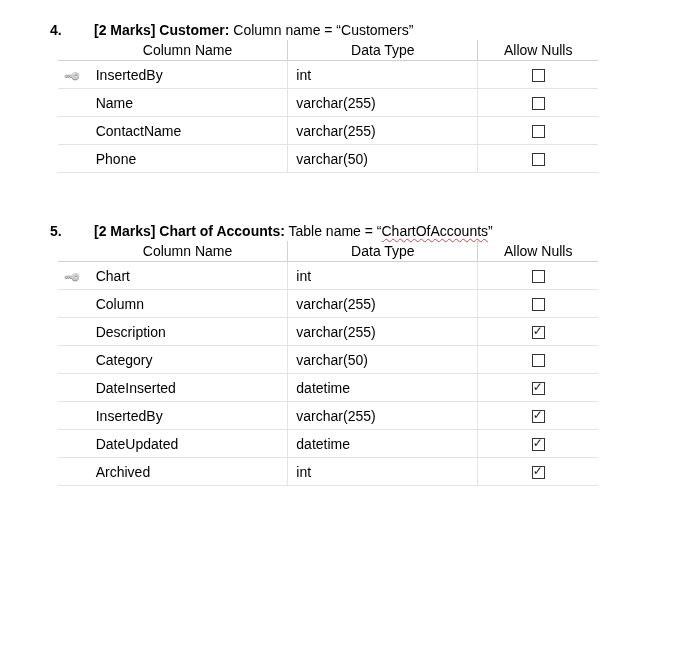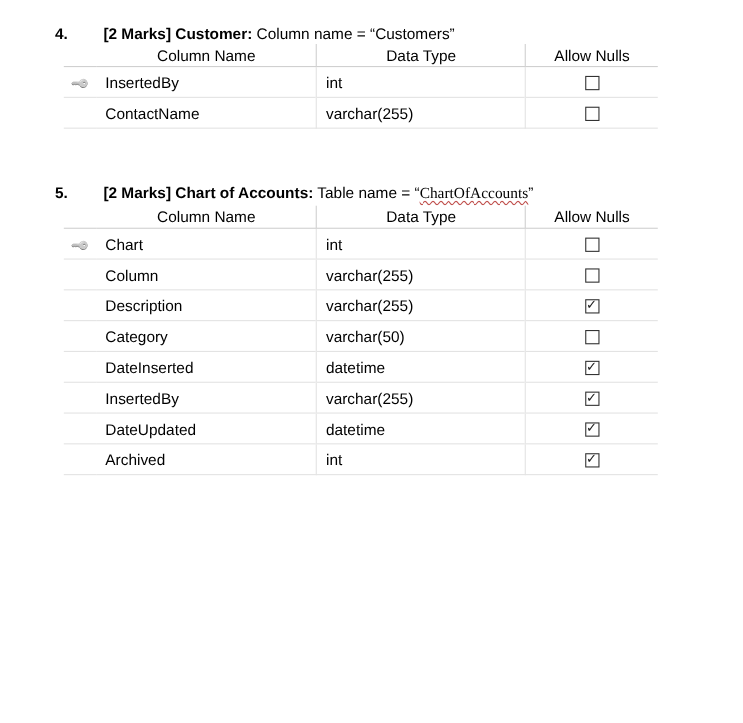--- a/index.html
+++ b/index.html
@@ -21,21 +21,20 @@
       font-weight: bold;
       min-width: 28px;
     }
     .item-title-wrap { flex: 1; }
     .item-marks { font-weight: bold; margin-left: 16px; }
     .item-topic { font-weight: bold; }
     .item-rest { font-weight: normal; }
     .squig {
       text-decoration: underline wavy #c0504d 1px;
       text-underline-offset: 2px;
-      font-family: Liberation Serif, serif;
     }
     .designer {
       margin-left: 28px;
       width: 540px;
       border-collapse: collapse;
     }
     .designer th {
       font-weight: normal;
       text-align: center;
       padding: 2px 6px;
@@ -106,22 +105,34 @@
         </thead>
         <tbody>
           <tr>
             <td class="col-key"><span class="key-icon" style="font-size: 11px; filter: grayscale(1);">🔑</span></td>
             <td class="col-name">InsertedBy</td>
             <td class="col-type">int</td>
             <td class="col-nulls"><span class="cb"></span></td>
           </tr>
           <tr>
             <td class="col-key"></td>
+            <td class="col-name">Name</td>
+            <td class="col-type">varchar(255)</td>
+            <td class="col-nulls"><span class="cb"></span></td>
+          </tr>
+          <tr>
+            <td class="col-key"></td>
             <td class="col-name">ContactName</td>
             <td class="col-type">varchar(255)</td>
+            <td class="col-nulls"><span class="cb"></span></td>
+          </tr>
+          <tr>
+            <td class="col-key"></td>
+            <td class="col-name">Phone</td>
+            <td class="col-type">varchar(50)</td>
             <td class="col-nulls"><span class="cb"></span></td>
           </tr>
         </tbody>
       </table>
     </div>
     <div class="item">
       <div class="item-head">
         <span class="item-number">5.</span>
         <span class="item-title-wrap"><span class="item-marks">[2 Marks] </span><span class="item-topic">Chart of Accounts:</span><span class="item-rest"> Table name = “</span><span class="item-rest squig">ChartOfAccounts</span><span class="item-rest">”</span></span>
       </div>

